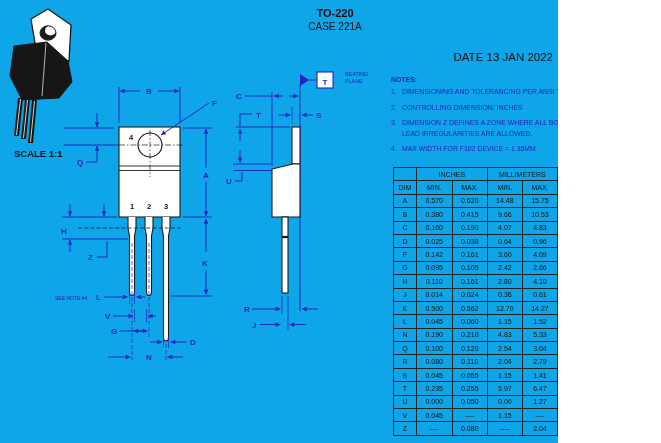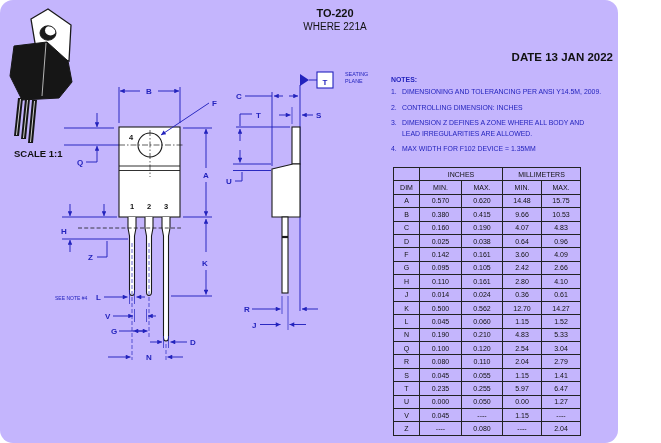--- a/index.html
+++ b/index.html
@@ -1,22 +1,22 @@
 <!DOCTYPE html>
 <html><head>
 <meta charset="utf-8">
 <style>
   html,body{margin:0;padding:0;background:#fff;}
-  #page{position:relative;width:618px;height:443px;background:#c4b5fd;overflow:hidden;
-        font-family:"Liberation Sans",sans-serif;border-radius:13px;}
+  #page{position:relative;width:558px;height:443px;background:#0ea5e9;overflow:hidden;
+        font-family:"Liberation Sans",sans-serif;}
   
   #titleblock{position:absolute;left:270px;top:6px;width:130px;text-align:center;color:#111;}
   #titleblock .t1{font-size:11px;font-weight:bold;line-height:14px;}
   #titleblock .t2{font-size:10px;line-height:14px;}
-  #date{position:absolute;top:51px;right:5px;font-size:11.5px;color:#111;font-weight:bold;}
+  #date{position:absolute;top:51px;right:5px;font-size:11.5px;color:#111;}
   
   #notes{position:absolute;left:391px;top:76px;width:265px;color:#2323bd;font-size:6.9px;}
   #notes .nt{font-weight:bold;margin-bottom:4px;}
   .note-row{display:flex;margin-bottom:5px;line-height:10.5px;}
   .note-row .num{width:11px;flex:none;}
   .note-row .txt{white-space:pre-line;}
   
   #dimtable{position:absolute;left:393px;top:167px;border-collapse:collapse;table-layout:fixed;
             color:#111;font-size:7px;}
   #dimtable td,#dimtable th{border:1px solid #222;text-align:center;padding:0;height:12.4px;
@@ -41,21 +41,21 @@
   .seat{font:5.4px "Liberation Sans",sans-serif;fill:#2323bd;}
   .scale{font:bold 9.5px "Liberation Sans",sans-serif;fill:#111;}
 </style>
 </head>
 <body>
 
 <div id="page">
 
   <div id="titleblock">
     <div class="t1">TO-220</div>
-    <div class="t2">WHERE 221A</div>
+    <div class="t2">CASE 221A</div>
   </div>
   <div id="date">DATE 13 JAN 2022</div>
 
   <div id="notes">
     <div class="nt">NOTES:</div>
     <div class="note-row">
       <span class="num">1.</span>
       <span class="txt">DIMENSIONING AND TOLERANCING PER ANSI Y14.5M, 2009.</span>
     </div>
     <div class="note-row">

